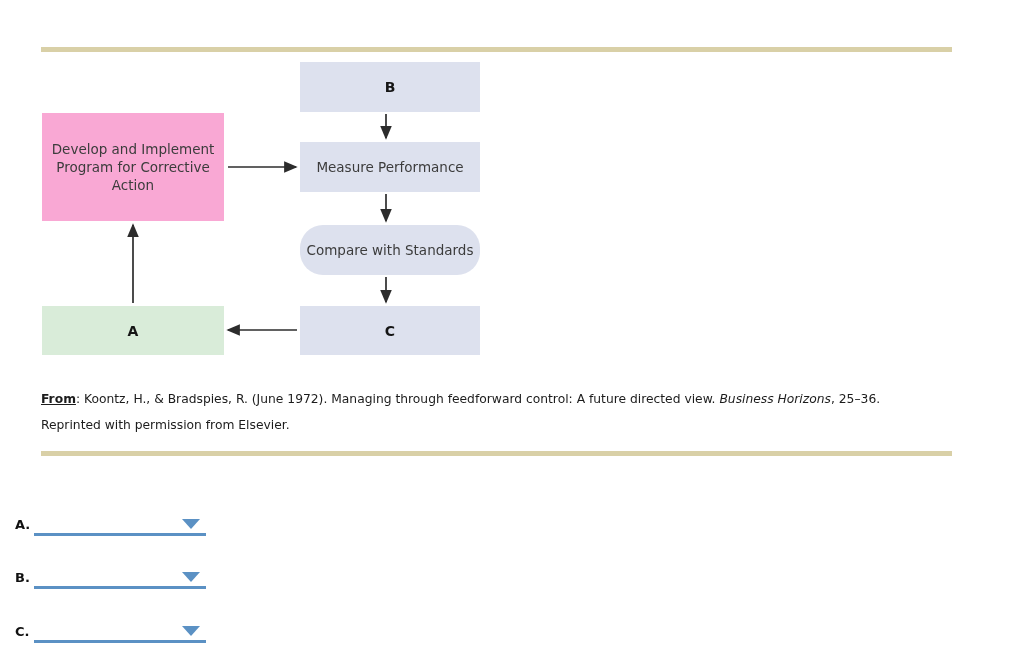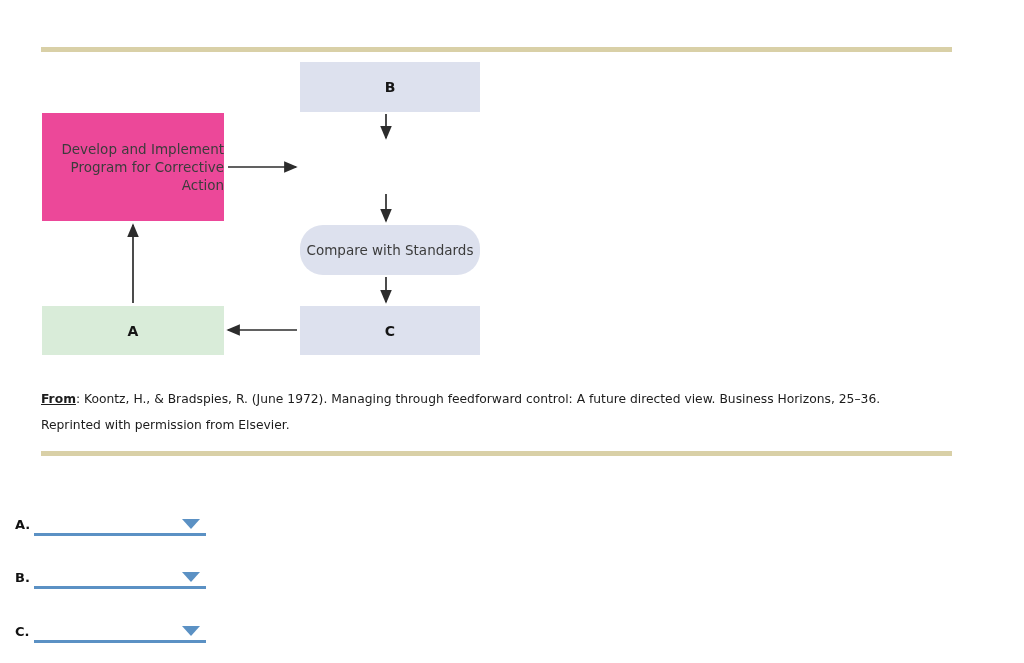--- a/index.html
+++ b/index.html
@@ -42,21 +42,21 @@
     box-sizing: border-box;
     display: flex;
     align-items: center;
     justify-content: center;
     text-align: center;
     font-size: 13.5px;
     line-height: 18px;
     color: #3c3c3c;
   }
   .node.blue   { background: #dde1ee; }
-  .node.peach  { background: #ec4899; text-align: right; }
+  .node.peach  { background: #f9a8d4; }
   .node.mint   { background: #d9ecd9; }
   .node.letter {
     font-weight: bold;
     font-size: 14px;
     color: #151515;
   }
 
   #node-b          { left: 300px; top: 62px;  width: 180px; height: 50px; }
   #node-measure    { left: 300px; top: 142px; width: 180px; height: 50px; }
   #node-compare    { left: 300px; top: 225px; width: 180px; height: 50px; border-radius: 23px; }
@@ -77,21 +77,21 @@
   #citation {
     position: absolute;
     left: 41px;
     top: 386px;
     width: 870px;
     font-size: 12.3px;
     line-height: 26px;
     color: #1c1c1c;
   }
   #citation .lbl { font-weight: bold; text-decoration: underline; }
-  #citation .ital { }
+  #citation .ital { font-style: italic; }
 
   
   .answer-row {
     position: absolute;
     left: 15px;
     display: flex;
     align-items: flex-end;
     height: 24px;
   }
   #answer-row-a { top: 512px; }
@@ -133,20 +133,21 @@
 </style>
 </head>
 <body>
 
 <div class="rule" id="rule-top"></div>
 
 <div id="figure">
 
   <div class="node blue letter" id="node-b">B</div>
 
+  <div class="node blue" id="node-measure">Measure Performance</div>
 
   <div class="node blue" id="node-compare">Compare with Standards</div>
 
   <div class="node blue letter" id="node-c">C</div>
 
   <div class="node peach" id="node-develop">Develop and Implement Program for Corrective Action</div>
 
   <div class="node mint letter" id="node-a">A</div>
 
   <svg id="arrows" viewBox="0 0 1024 663">

